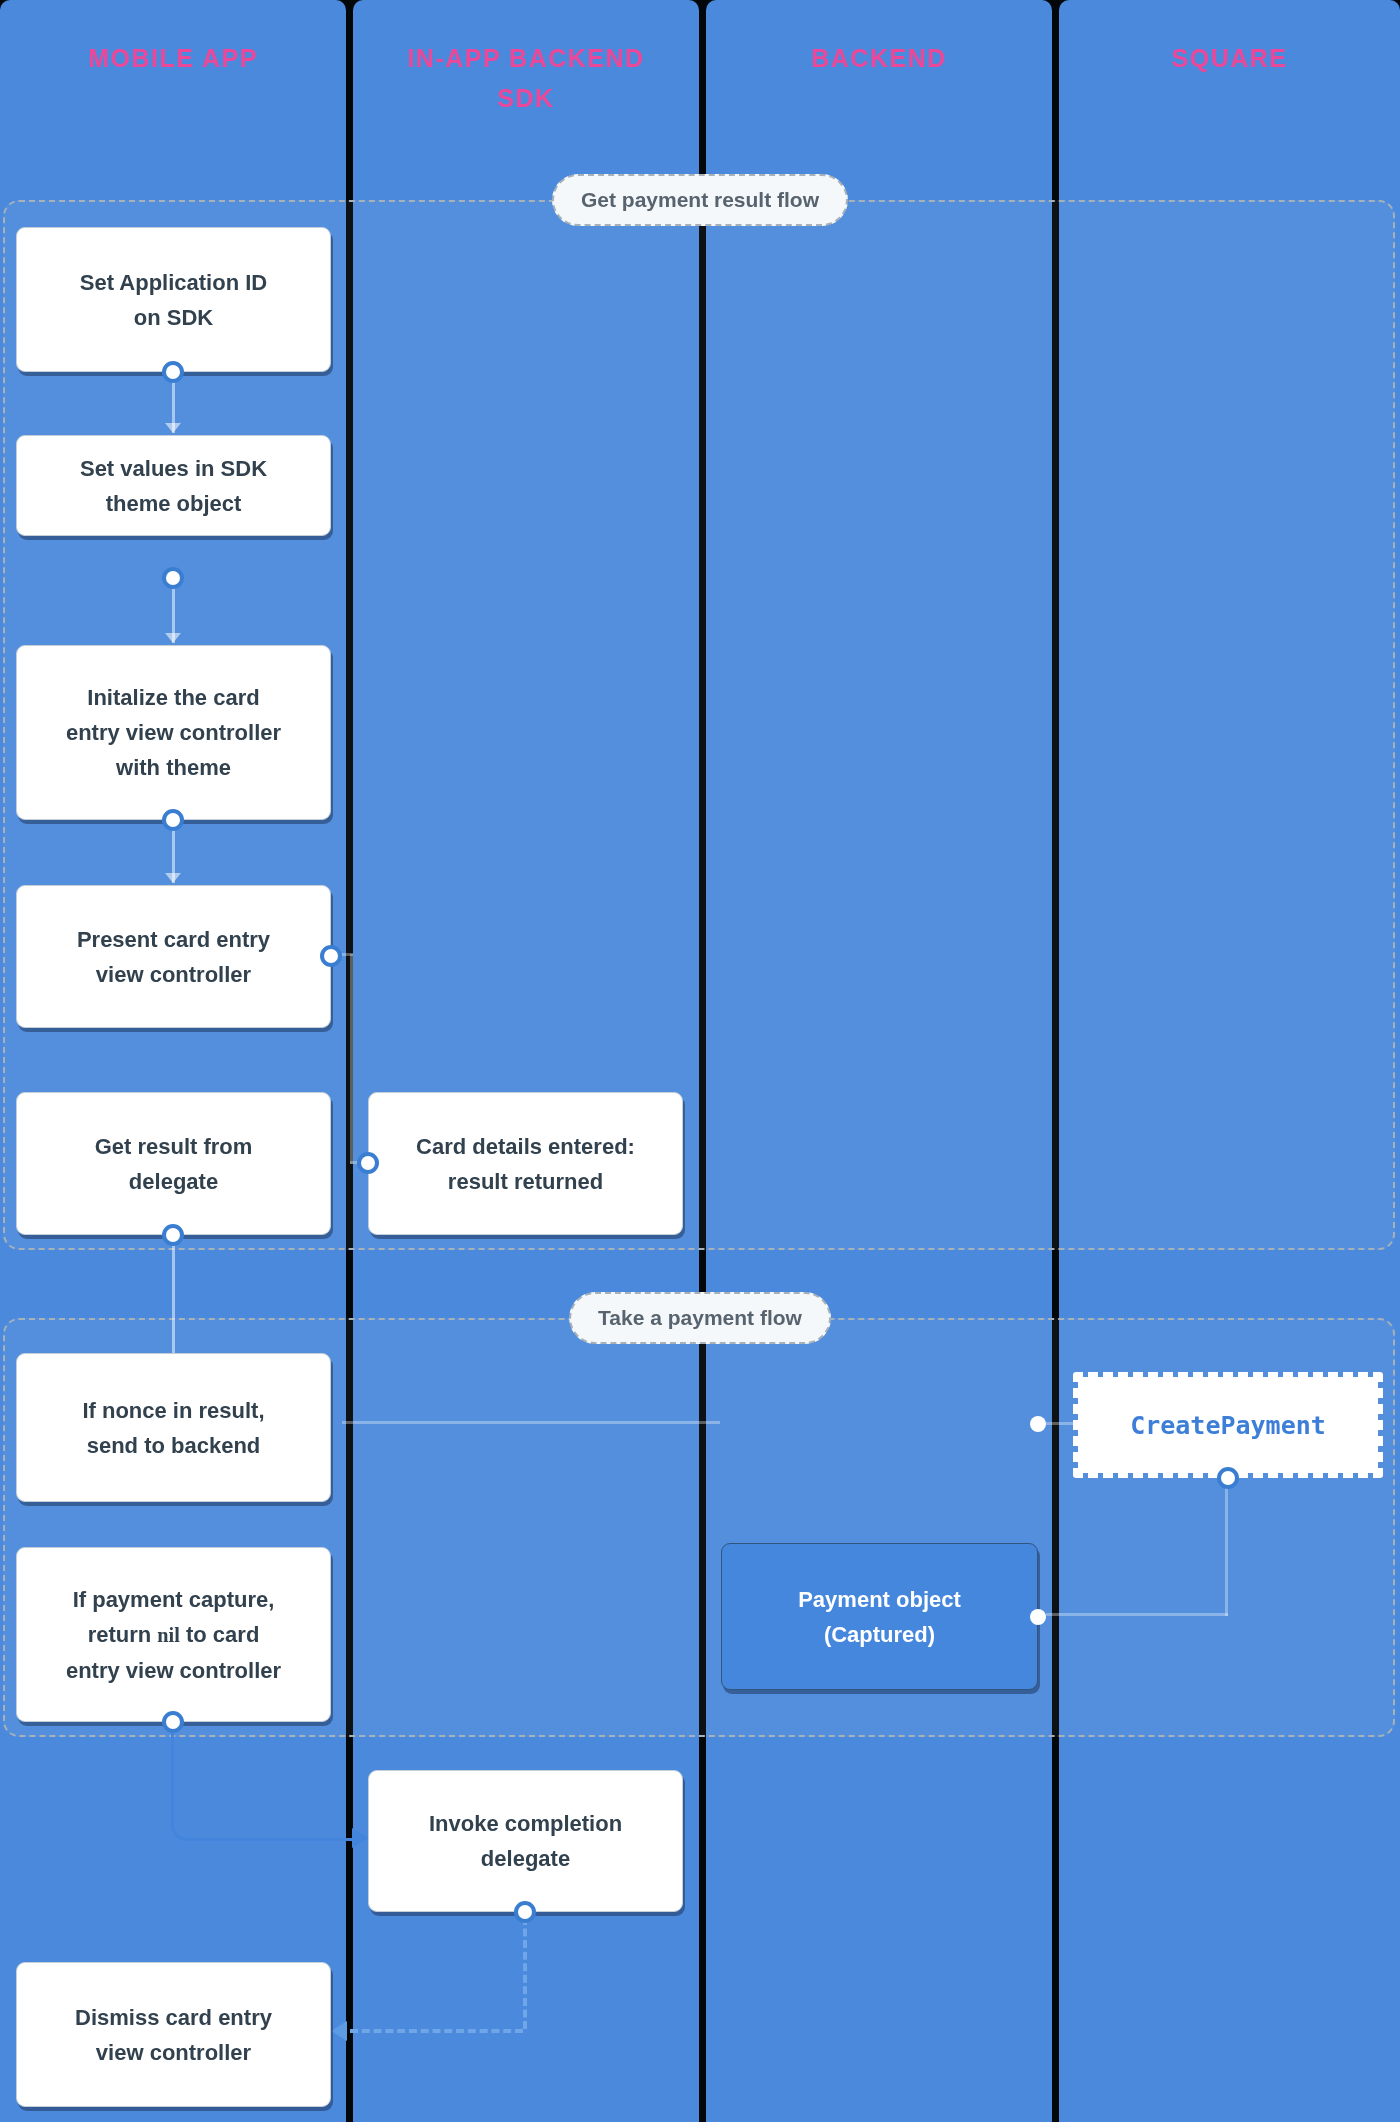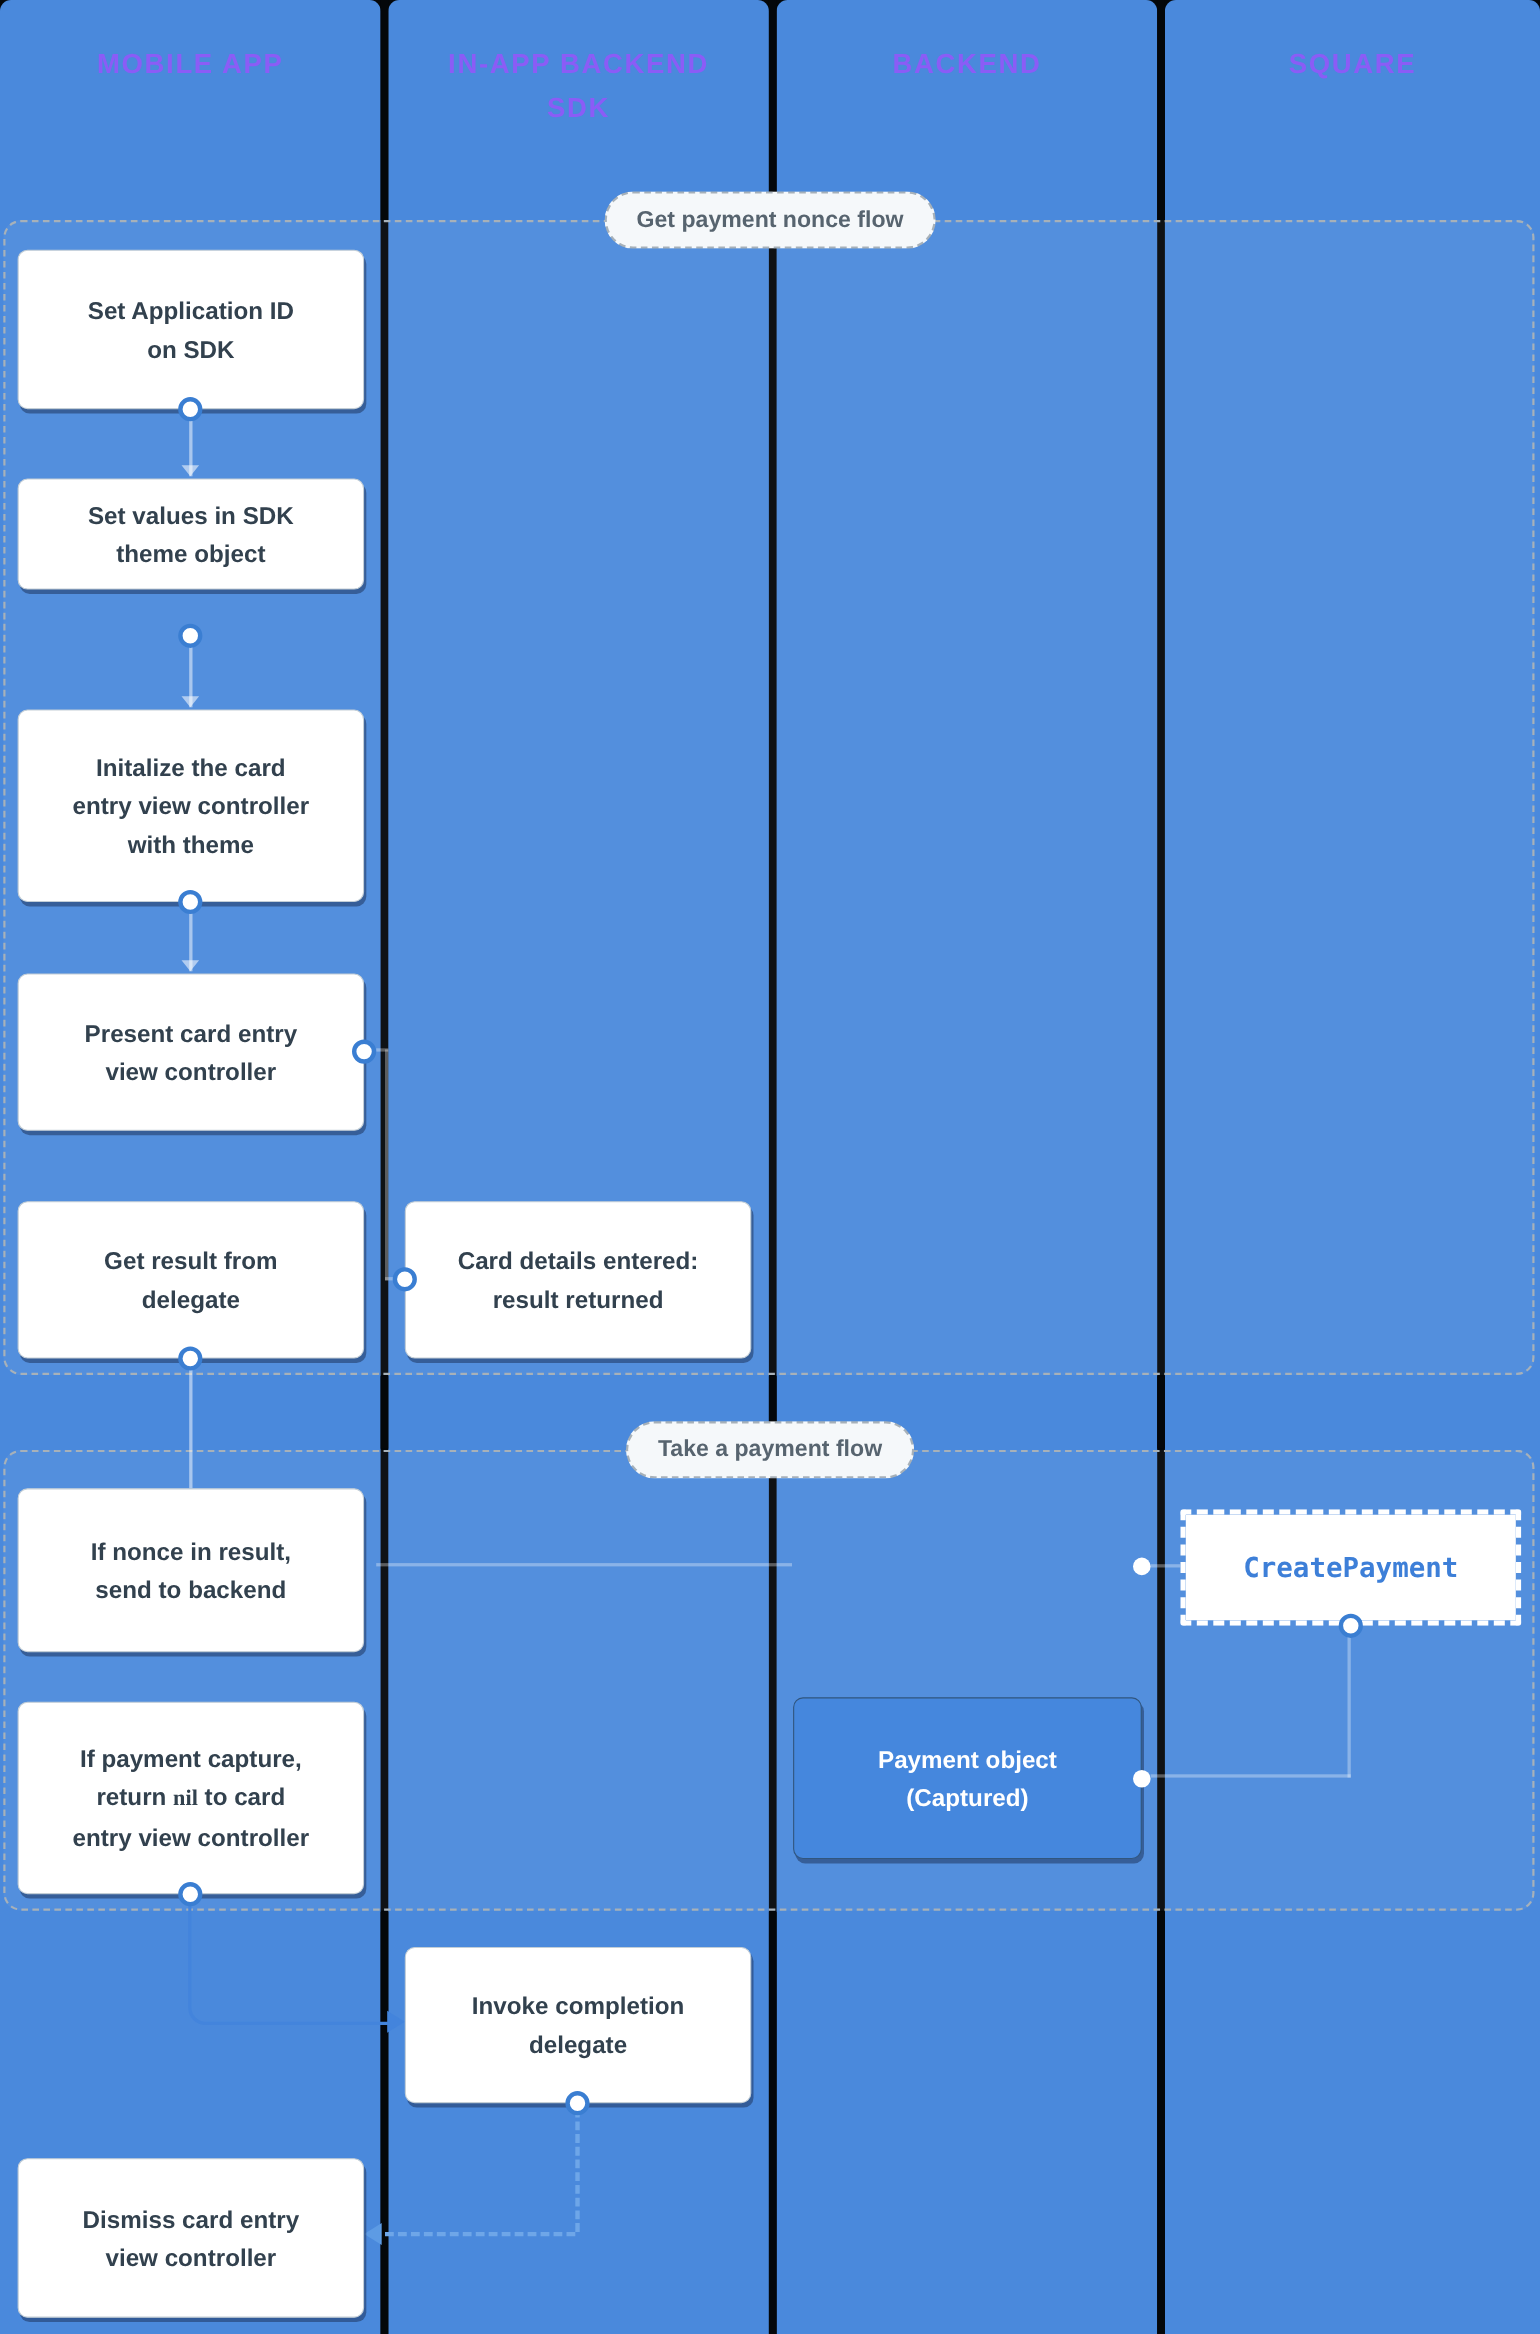--- a/index.html
+++ b/index.html
@@ -1,21 +1,21 @@
 <!DOCTYPE html>
 <html style="--blue: #4a89dc;"><head>
 <meta charset="utf-8">
 <style>
   html,body{margin:0;padding:0;background:#04070a;}
   .canvas{position:relative;width:1400px;height:2122px;overflow:hidden;
     font-family:"Liberation Sans",sans-serif;background:#04070a;}
   
   .lane{position:absolute;top:0;bottom:0;background:var(--blue,#4a89dc);border-radius:10px 10px 0 0;}
   .lane-label{position:absolute;top:38px;height:90px;display:flex;align-items:flex-start;justify-content:center;
-    text-align:center;font-size:25px;font-weight:800;letter-spacing:1.5px;color:#8b5cf6;line-height:40px;}
+    text-align:center;font-size:25px;font-weight:800;letter-spacing:1.5px;color:#ec4899;line-height:40px;}
   .lane-label span{display:block;max-width:300px;}
   
   .gap-shade{position:absolute;top:0;bottom:0;width:7px;background:rgba(0,0,0,0.055);z-index:1;}
   .gap-black{position:absolute;width:7px;background:#04070a;z-index:2;}
   
   .group{position:absolute;left:3px;width:1392px;border:2px dashed #a7b1b9;border-radius:16px;
     background:rgba(255,255,255,0.05);z-index:3;box-sizing:border-box;}
   .pill{position:absolute;left:700px;transform:translateX(-50%);height:52px;line-height:48px;
     padding:0 27px;background:#f5f8fa;border:2px dashed #a7b1b9;border-radius:28px;
     font-size:21px;font-weight:600;color:#57646f;white-space:nowrap;z-index:6;box-sizing:border-box;}
@@ -78,21 +78,21 @@
     </div>
   <div class="lane-label" style="left:706px;width:346px;">
       <span>BACKEND</span>
     </div>
   <div class="lane-label" style="left:1059px;width:341px;">
       <span>SQUARE</span>
     </div>
 
   <div class="group" style="top:200px;height:1050px;"></div>
   <div class="group" style="top:1318px;height:419px;"></div>
-  <div class="pill" style="top:174px;">Get payment nonce flow</div>
+  <div class="pill" style="top:174px;">Get payment result flow</div>
   <div class="pill" style="top:1292px;">Take a payment flow</div>
 
   <div class="cl lw5" style="left:172px;top:372px;width:3px;height:61px;"></div>
   <div class="arr-down" style="left:165px;top:423px;"></div>
   <div class="cl lw5" style="left:172px;top:578px;width:3px;height:65px;"></div>
   <div class="arr-down" style="left:165px;top:633px;"></div>
   <div class="cl lw5" style="left:172px;top:820px;width:3px;height:63px;"></div>
   <div class="arr-down" style="left:165px;top:873px;"></div>
   <div class="cl lw5" style="left:172px;top:1237px;width:3px;height:116px;"></div>
 

